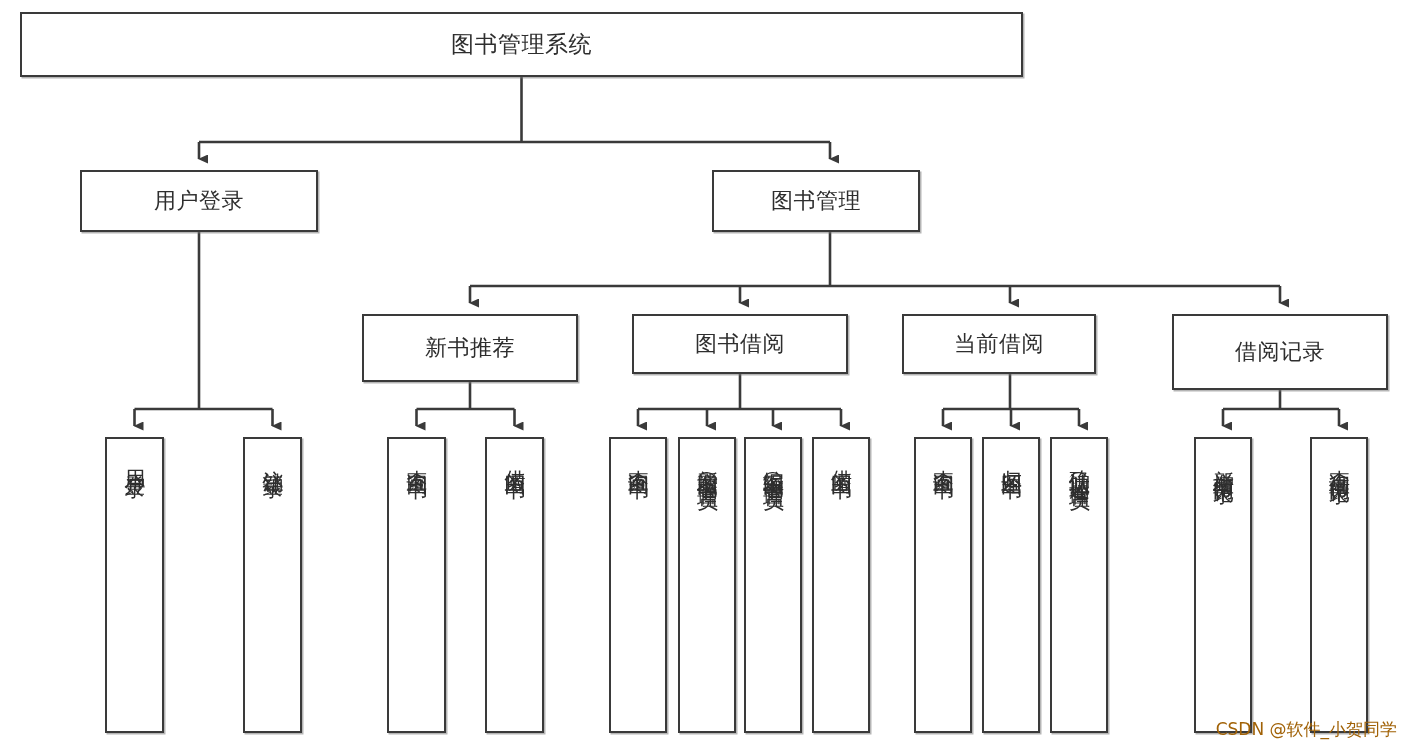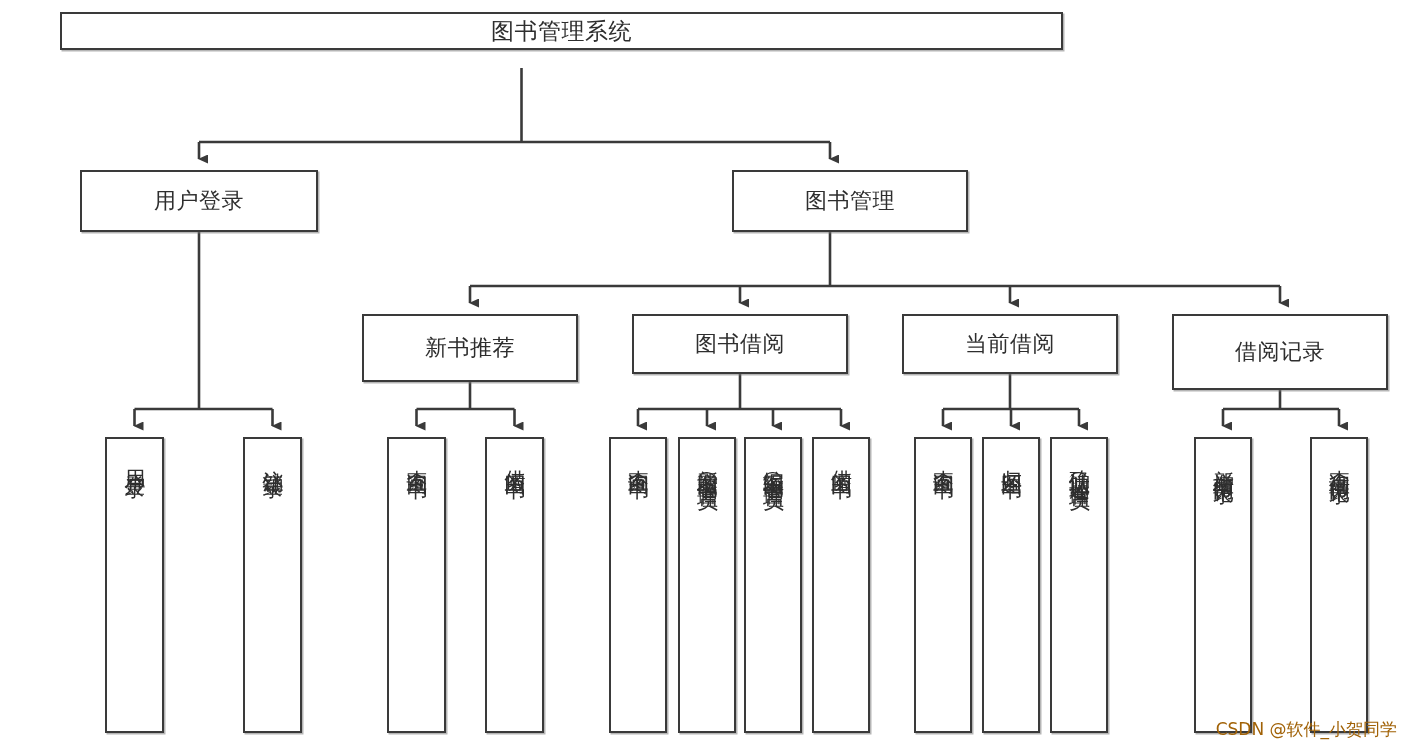--- a/index.html
+++ b/index.html
@@ -116,36 +116,36 @@
         <path d="M1011,409 L1011,426" marker-end="url(#arrowhead)"></path>
         <path d="M1079,409 L1079,426" marker-end="url(#arrowhead)"></path>
         <path d="M1280,374 L1280,409"></path>
         <path d="M1223,409 L1339,409"></path>
         <path d="M1223,409 L1223,426" marker-end="url(#arrowhead)"></path>
         <path d="M1339,409 L1339,426" marker-end="url(#arrowhead)"></path>
       </g>
   </svg>
 
   <div id="nodes">
-      <div class="node horizontal root" style="left: 20px; top: 12px; width: 1003px; height: 38px; margin-left: 40px;">
+      <div class="node horizontal root" style="left: 20px; top: 12px; width: 1003px; height: 65px;">
         <span class="node-label">图书管理系统</span>
       </div>
       <div class="node horizontal" style="left: 80px; top: 170px; width: 238px; height: 62px;">
         <span class="node-label">用户登录</span>
       </div>
-      <div class="node horizontal" style="left: 712px; top: 170px; width: 236px; height: 62px; margin-left: 20px;">
+      <div class="node horizontal" style="left: 712px; top: 170px; width: 208px; height: 62px;">
         <span class="node-label">图书管理</span>
       </div>
       <div class="node horizontal" style="left: 362px; top: 314px; width: 216px; height: 68px;">
         <span class="node-label">新书推荐</span>
       </div>
       <div class="node horizontal" style="left: 632px; top: 314px; width: 216px; height: 60px;">
         <span class="node-label">图书借阅</span>
       </div>
-      <div class="node horizontal" style="left: 902px; top: 314px; width: 216px; height: 60px;">
+      <div class="node horizontal" style="left: 902px; top: 314px; width: 194px; height: 60px;">
         <span class="node-label">当前借阅</span>
       </div>
       <div class="node horizontal" style="left: 1172px; top: 314px; width: 216px; height: 76px;">
         <span class="node-label">借阅记录</span>
       </div>
       <div class="node vertical" style="left: 105px; top: 437px; width: 59px; height: 296px;">
         <span class="node-label">用户登录</span>
       </div>
       <div class="node vertical" style="left: 243px; top: 437px; width: 59px; height: 296px;">
         <span class="node-label">注销登录</span>

